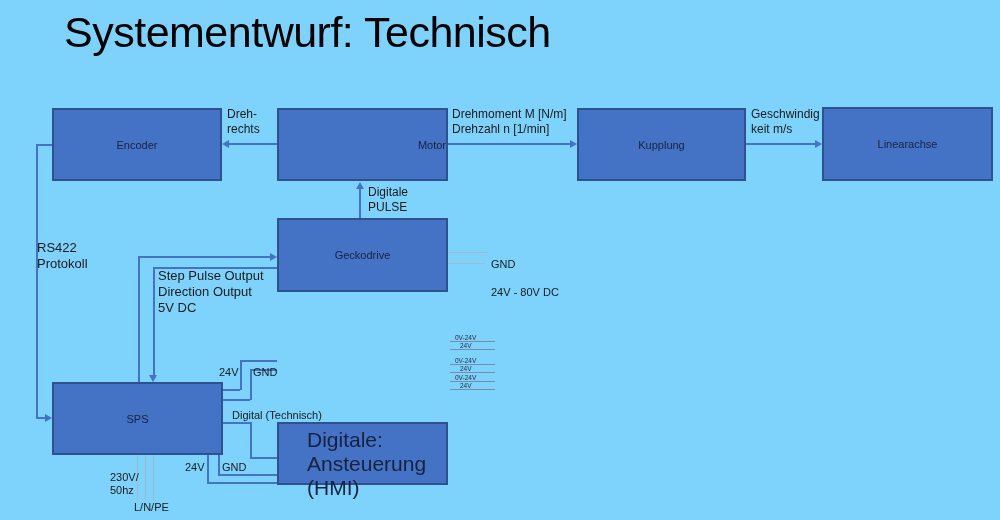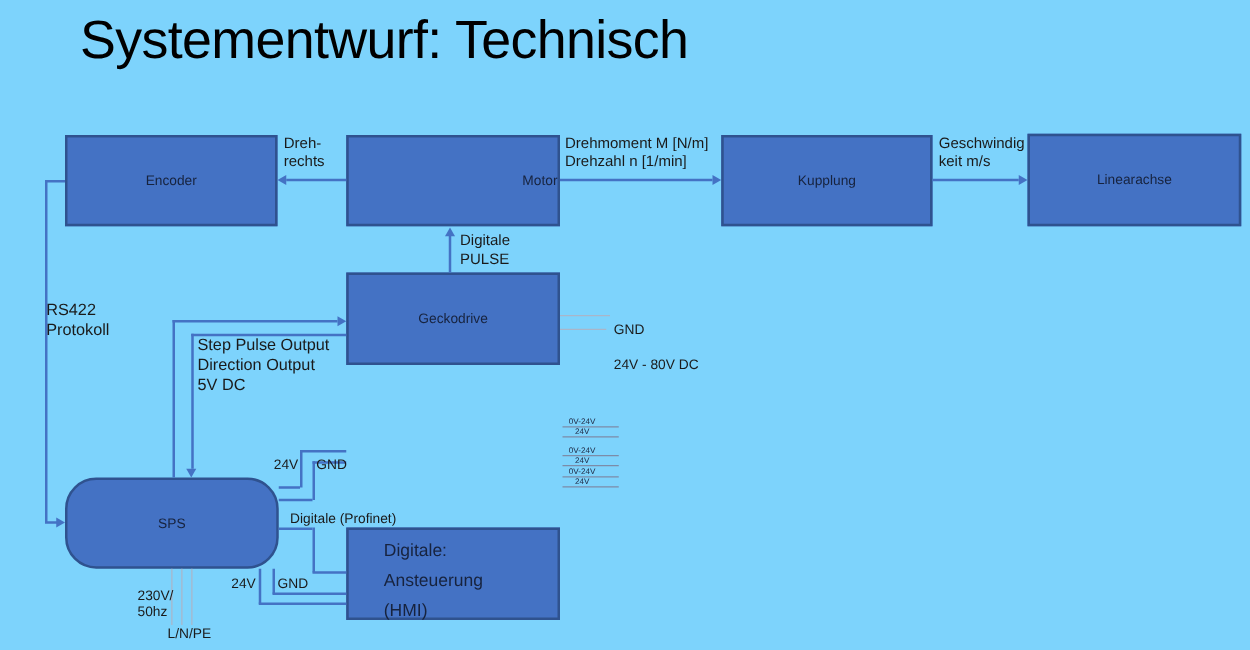--- a/index.html
+++ b/index.html
@@ -50,26 +50,26 @@
     </div>
   <div class="block" style="left:577px;top:108px;width:169px;height:73px;">
       <span>Kupplung</span>
     </div>
   <div class="block" style="left:277px;top:218px;width:171px;height:74px;">
       <span>Geckodrive</span>
     </div>
   <div class="block" style="left:822px;top:107px;width:171px;height:74px;">
       <span>Linearachse</span>
     </div>
-  <div class="block leftal" style="left:277px;top:422px;width:171px;height:74px;padding:4px 0 0 28px;font-size:14px;line-height:24px;">
+  <div class="block leftal" style="left:277px;top:422px;width:171px;height:63px;padding:4px 0 0 28px;font-size:21px;line-height:24px;">
       <span class="pre">Digitale:
 Ansteuerung
 (HMI)</span>
     </div>
-  <div class="block" style="left:52px;top:382px;width:171px;height:73px;border-radius:25px;">
+  <div class="block" style="left:52px;top:382px;width:171px;height:73px;">
       <span>SPS</span>
     </div>
 
   <div class="arr arr-l" style="left:222px;top:140px;"></div>
   <div class="hline" style="left:229px;top:143px;width:48px;"></div>
   <div class="lbl" style="left:227px;top:107px;">Dreh-
 rechts</div>
 
   <div class="hline" style="left:448px;top:143px;width:122px;"></div>
   <div class="arr arr-r" style="left:570px;top:140px;"></div>
@@ -111,21 +111,21 @@
 
   <div class="hline" style="left:223px;top:389px;width:17px;"></div>
   <div class="vline" style="left:240px;top:360px;height:30px;"></div>
   <div class="hline" style="left:240px;top:360px;width:37px;"></div>
   <div class="hline" style="left:223px;top:399px;width:27px;"></div>
   <div class="vline" style="left:250px;top:369px;height:31px;"></div>
   <div class="hline" style="left:250px;top:369px;width:27px;"></div>
   <div class="lbl s11" style="left:219px;top:366px;">24V</div>
   <div class="lbl s11" style="left:253px;top:366px;">GND</div>
 
-  <div class="lbl s11" style="left:232px;top:409px;">Digitale (Profinet)</div>
+  <div class="lbl s11" style="left:232px;top:409px;">Digital (Technisch)</div>
   <div class="hline" style="left:223px;top:422px;width:27px;"></div>
   <div class="vline" style="left:250px;top:422px;height:36px;"></div>
   <div class="hline" style="left:250px;top:457px;width:27px;"></div>
 
   <div class="vline" style="left:207px;top:455px;height:28px;"></div>
   <div class="hline" style="left:207px;top:482px;width:70px;"></div>
   <div class="vline" style="left:218px;top:455px;height:20px;"></div>
   <div class="hline" style="left:218px;top:474px;width:59px;"></div>
   <div class="lbl s11" style="left:185px;top:461px;">24V</div>
   <div class="lbl s11" style="left:222px;top:461px;">GND</div>

